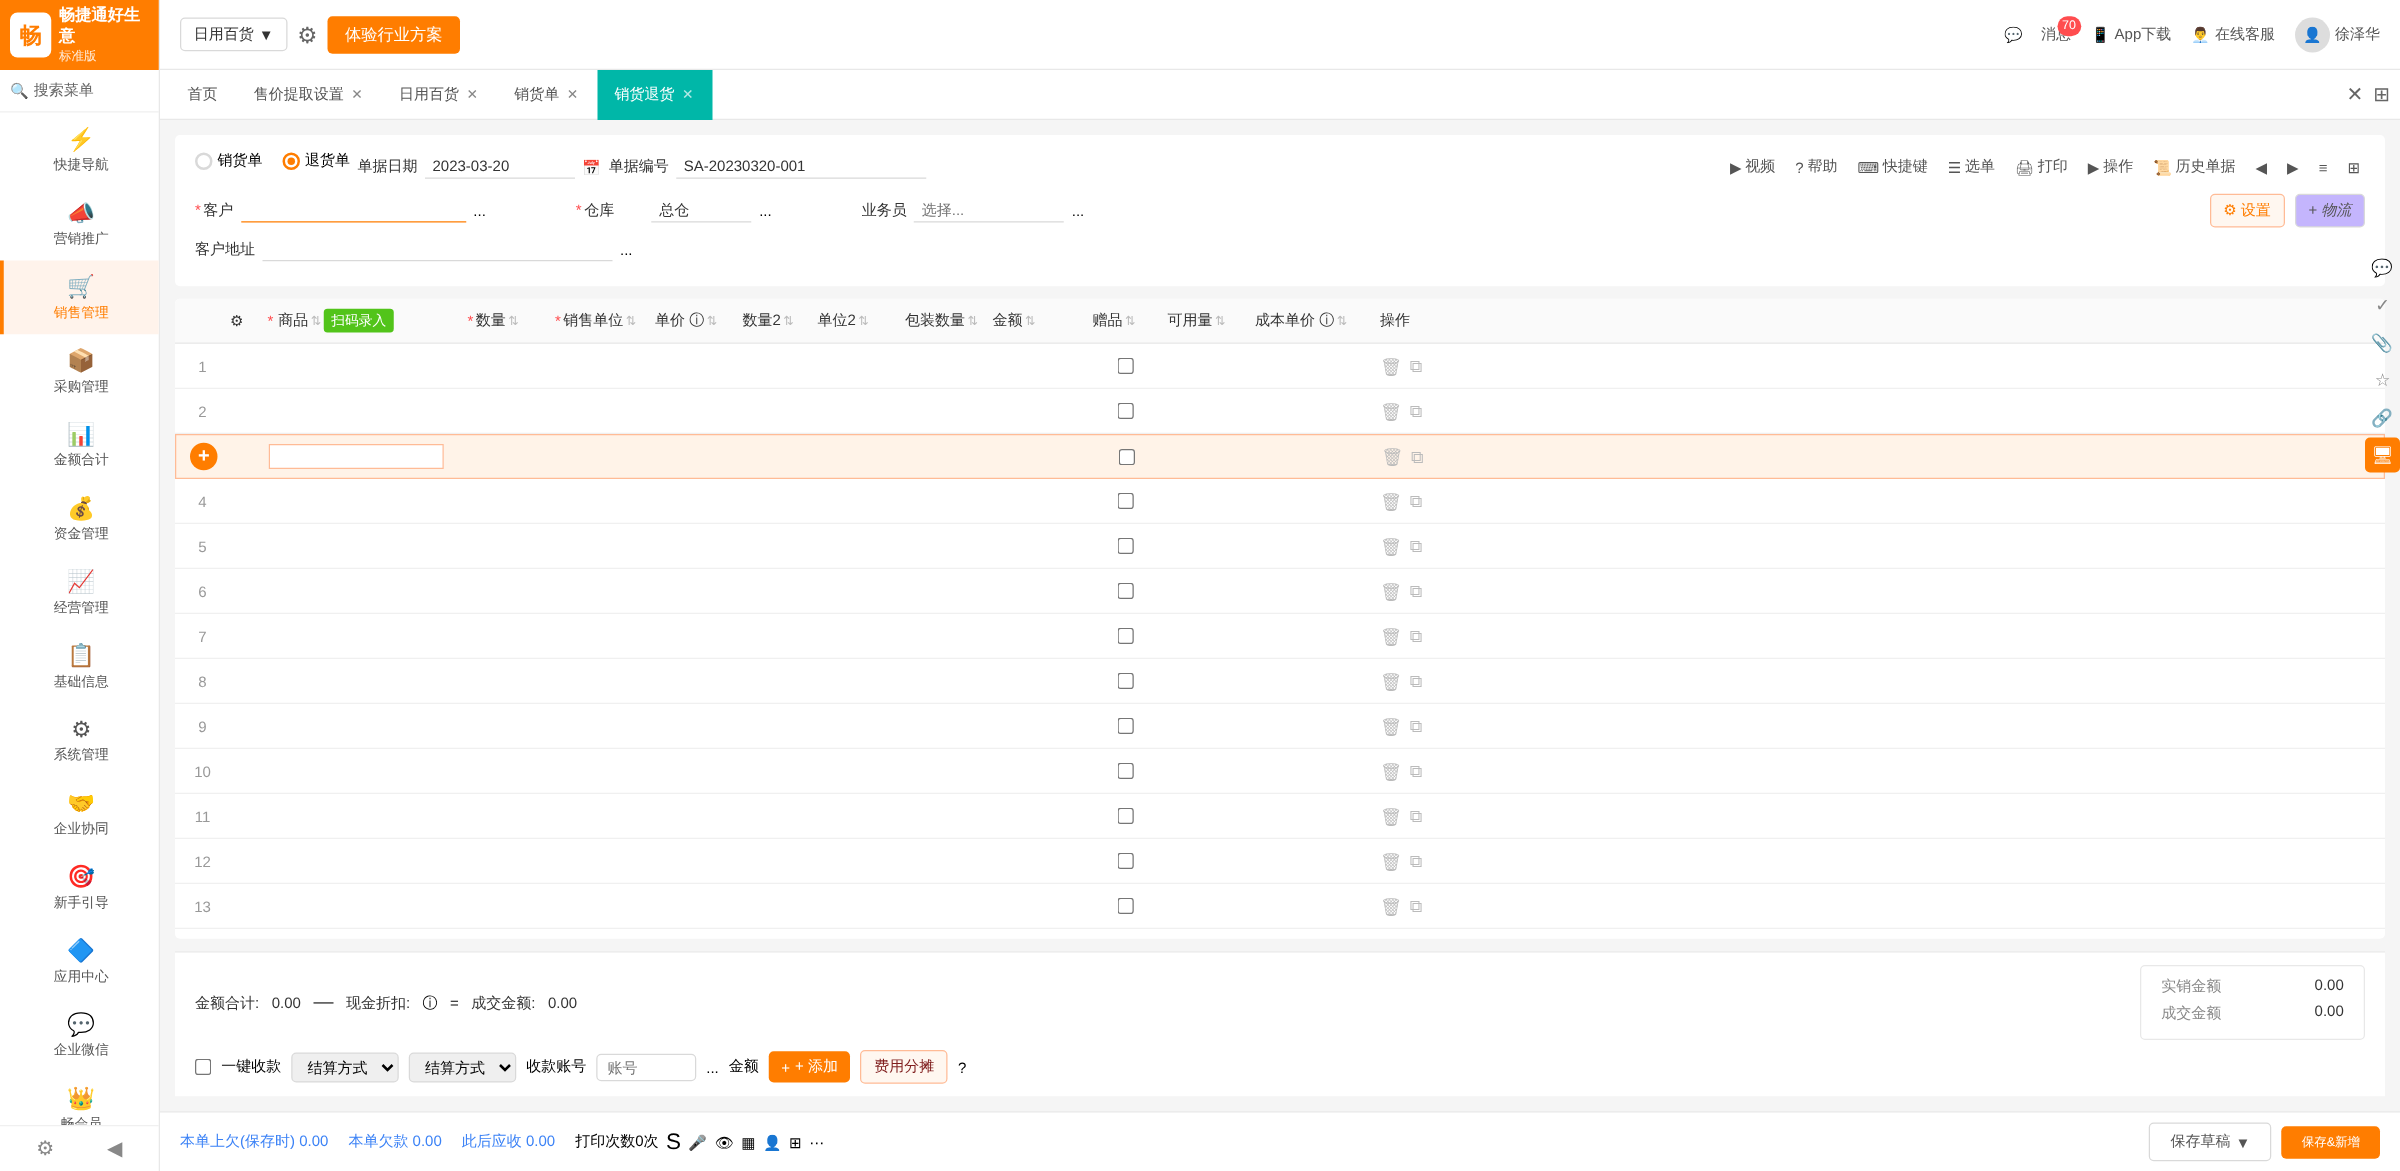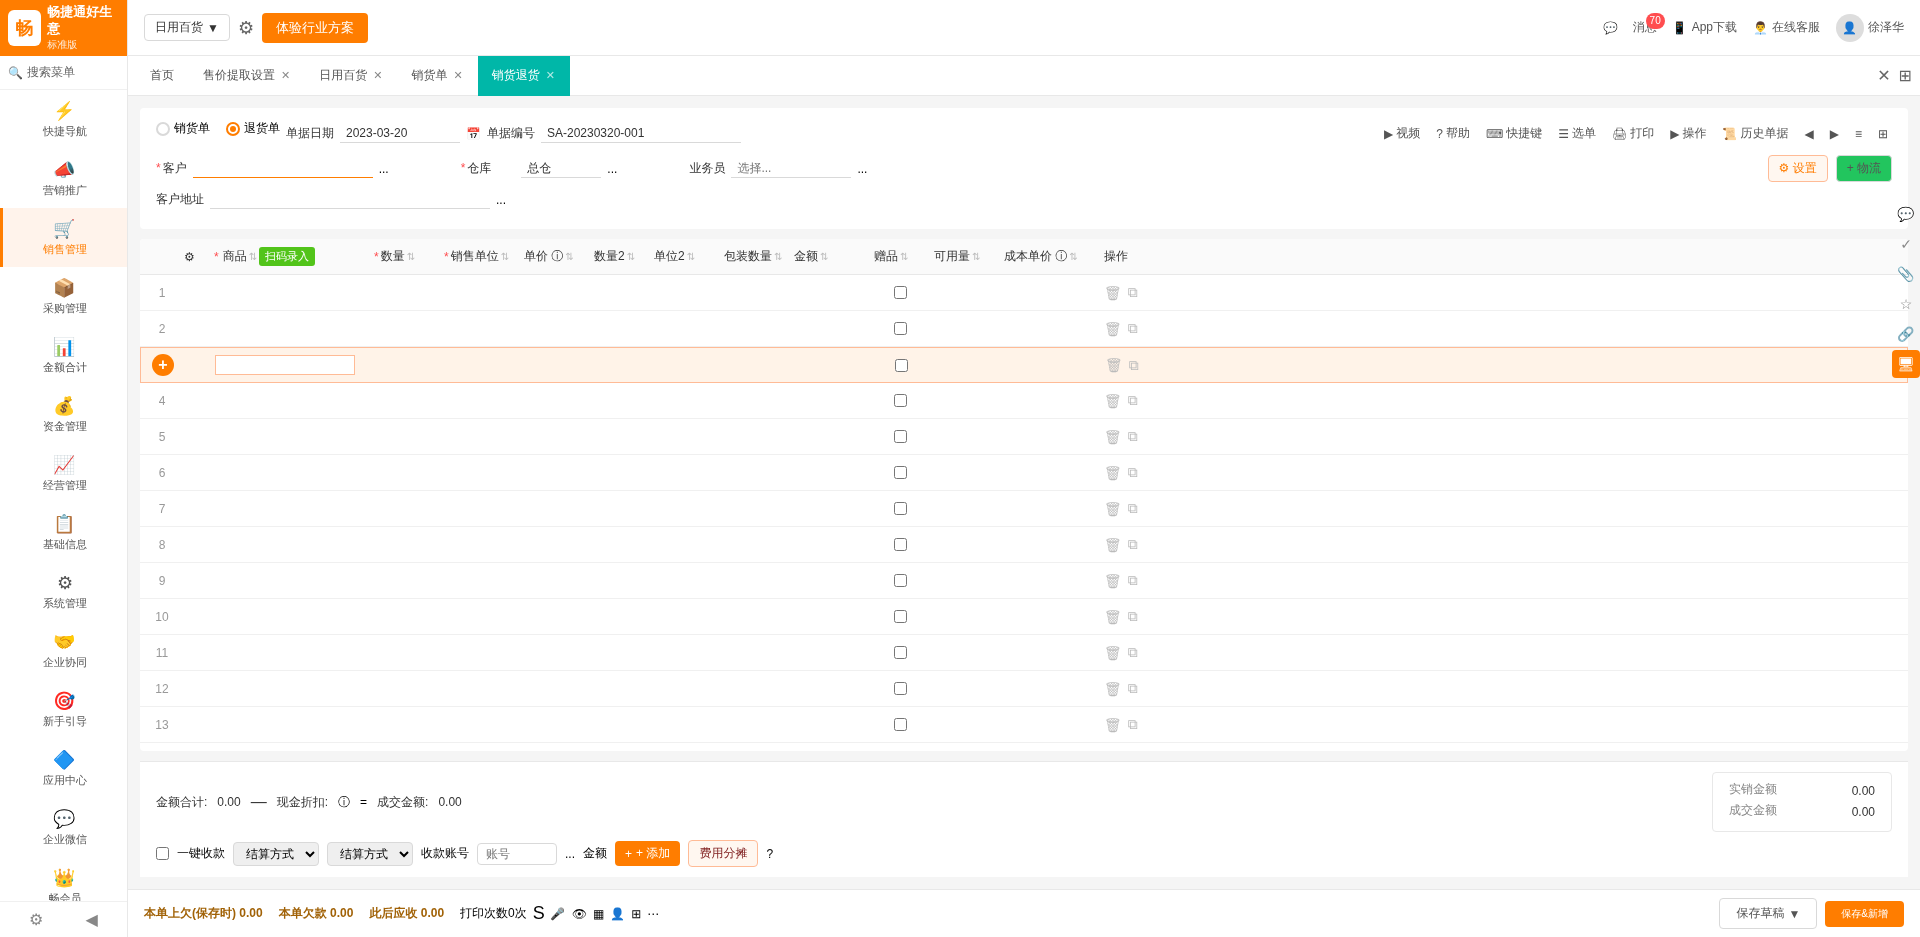--- a/index.html
+++ b/index.html
@@ -153,22 +153,22 @@
       border: none; border-bottom: 1px solid #d9d9d9;
       padding: 2px 6px; width: 160px; outline: none; color: #333; background: transparent;
     }
     .date-input { width: 120px; }
     .serial-input { width: 200px; color: #333; }
     .settings-btn {
       background: #fff7f0; border: 1px solid #ffbb96; color: #ff7d00;
       border-radius: 4px; padding: 4px 10px; cursor: pointer;
     }
     .add-logistics-btn {
-      background: #22c55e; border: 1px solid #d9d9d9; border-radius: 4px;
-      padding: 4px 10px; cursor: pointer; color: #555;
+      background: #c4b5fd; border: 1px solid #d9d9d9; border-radius: 4px;
+      padding: 4px 10px; cursor: pointer; color: #555; font-style: italic;
     }
 
     
     .table-card { background: #fff; border-radius: 4px; flex: 1; overflow: hidden; display: flex; flex-direction: column; }
     .table-header-row {
       display: flex; align-items: center;
       background: #fafafa; border-bottom: 1px solid #e8e8e8;
       padding: 0 4px;
     }
     .th {
@@ -234,33 +234,33 @@
       background: #fff7f0; border: 1px solid #ffbb96; color: #7f1d1d;
       border-radius: 4px; padding: 4px 10px; cursor: pointer;
     }
 
     
     .bottombar {
       background: #fff; border-top: 1px solid #e8e8e8;
       padding: 8px 16px; display: flex; align-items: center; gap: 16px;
     }
     .bottom-stat { color: #555; }
-    .bottom-stat span { color: #a16207; font-weight: 700; }
+    .bottom-stat span { color: #3b82f6; font-weight: 400; }
     .bottom-actions { margin-left: auto; display: flex; gap: 8px; align-items: center; }
     .save-draft-btn {
       border: 1px solid #d9d9d9; background: #fff; border-radius: 4px;
       padding: 6px 16px; cursor: pointer; color: #555; display: flex; align-items: center; gap: 4px;
     }
     .save-new-btn {
       background: #ff7d00; color: #fff; border: none; border-radius: 4px;
       padding: 6px 16px; cursor: pointer; font-size: 10px;
     }
     .rp-icon { width: 28px; height: 28px; display: flex; align-items: center; justify-content: center; cursor: pointer; color: #888; font-size: 14px; border-radius: 4px; }
     .rp-icon.active { background: #ff7d00; color: #fff; }
-    .summary-row { display: flex; justify-content: space-between; align-items: flex-end; gap: 20px; margin-bottom: 4px; }
+    .summary-row { display: flex; justify-content: space-between; align-items: flex-start; gap: 20px; margin-bottom: 4px; }
     .summary-label { color: #888; }
     .summary-value { color: #333; font-weight: 500; }
 
     
     .toolbar-row {
       display: flex; align-items: center; gap: 6px;
       margin-bottom: 8px; flex-wrap: wrap;
     }
     .toolbar-item { display: flex; align-items: center; gap: 3px; color: #555; cursor: pointer; font-size: 12px; padding: 2px 4px; }
 

